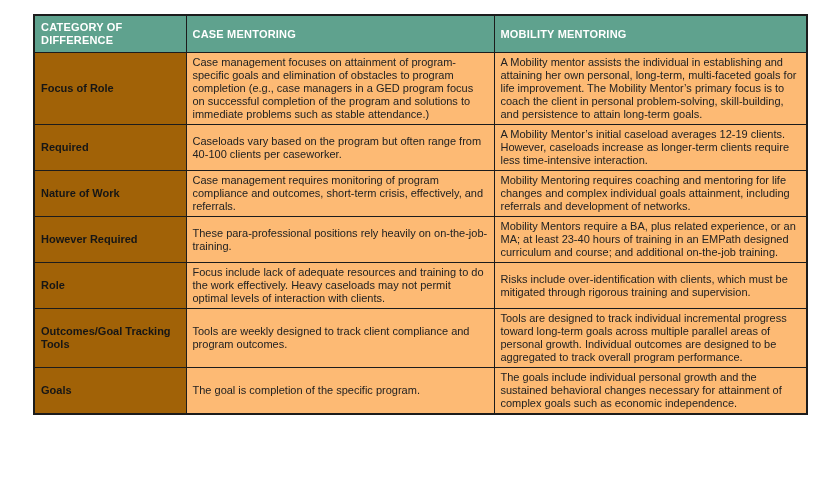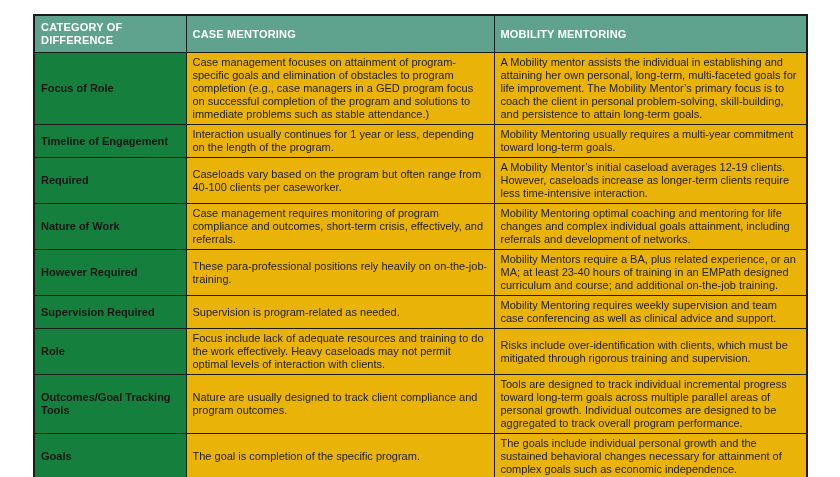--- a/index.html
+++ b/index.html
@@ -45,25 +45,25 @@
     background: #5fa28e;
     color: #ffffff;
     font-weight: bold;
     letter-spacing: 0.2px;
     height: 30px;
     font-size: 11px;
   }
   tbody th {
     font-weight: bold;
     color: #161616;
-    background: #15803d;
+    background: #a16207;
   }
   tbody td {
     color: #222222;
-    background: #eab308;
+    background: #fdba74;
   }
   tbody tr:nth-child(1)  { height: 71px; }
   tbody tr:nth-child(2)  { height: 29px; }
   tbody tr:nth-child(3)  { height: 42px; }
   tbody tr:nth-child(4)  { height: 42px; }
   tbody tr:nth-child(5)  { height: 40px; }
   tbody tr:nth-child(6)  { height: 29px; }
   tbody tr:nth-child(7)  { height: 43px; }
   tbody tr:nth-child(8)  { height: 54px; }
   tbody tr:nth-child(9)  { height: 40px; }
@@ -86,52 +86,42 @@
         <th>MOBILITY MENTORING</th>
       </tr>
     </thead>
     <tbody>
       <tr>
         <th>Focus of Role</th>
         <td>Case management focuses on attainment of program-specific goals and elimination of obstacles to program completion (e.g., case managers in a GED program focus on successful completion of the program and solutions to immediate problems such as stable attendance.)</td>
         <td>A Mobility mentor assists the individual in establishing and attaining her own personal, long-term, multi-faceted goals for life improvement. The Mobility Mentor’s primary focus is to coach the client in personal problem-solving, skill-building, and persistence to attain long-term goals.</td>
       </tr>
       <tr>
-        <th>Timeline of Engagement</th>
-        <td>Interaction usually continues for 1 year or less, depending on the length of the program.</td>
-        <td>Mobility Mentoring usually requires a multi-year commitment toward long-term goals.</td>
-      </tr>
-      <tr>
         <th>Required</th>
         <td>Caseloads vary based on the program but often range from 40-100 clients per caseworker.</td>
         <td>A Mobility Mentor’s initial caseload averages 12-19 clients. However, caseloads increase as longer-term clients require less time-intensive interaction.</td>
       </tr>
       <tr>
         <th>Nature of Work</th>
         <td>Case management requires monitoring of program compliance and outcomes, short-term crisis, effectively, and referrals.</td>
-        <td>Mobility Mentoring optimal coaching and mentoring for life changes and complex individual goals attainment, including referrals and development of networks.</td>
+        <td>Mobility Mentoring requires coaching and mentoring for life changes and complex individual goals attainment, including referrals and development of networks.</td>
       </tr>
       <tr>
         <th>However Required</th>
         <td>These para-professional positions rely heavily on on-the-job-training.</td>
         <td>Mobility Mentors require a BA, plus related experience, or an MA; at least 23-40 hours of training in an EMPath designed curriculum and course; and additional on-the-job training.</td>
-      </tr>
-      <tr>
-        <th>Supervision Required</th>
-        <td>Supervision is program-related as needed.</td>
-        <td>Mobility Mentoring requires weekly supervision and team case conferencing as well as clinical advice and support.</td>
       </tr>
       <tr>
         <th>Role</th>
         <td>Focus include lack of adequate resources and training to do the work effectively. Heavy caseloads may not permit optimal levels of interaction with clients.</td>
         <td>Risks include over-identification with clients, which must be mitigated through rigorous training and supervision.</td>
       </tr>
       <tr>
         <th>Outcomes/Goal Tracking Tools</th>
-        <td>Nature are usually designed to track client compliance and program outcomes.</td>
+        <td>Tools are weekly designed to track client compliance and program outcomes.</td>
         <td>Tools are designed to track individual incremental progress toward long-term goals across multiple parallel areas of personal growth. Individual outcomes are designed to be aggregated to track overall program performance.</td>
       </tr>
       <tr>
         <th>Goals</th>
         <td>The goal is completion of the specific program.</td>
         <td>The goals include individual personal growth and the sustained behavioral changes necessary for attainment of complex goals such as economic independence.</td>
       </tr>
 
     </tbody>
   </table>

